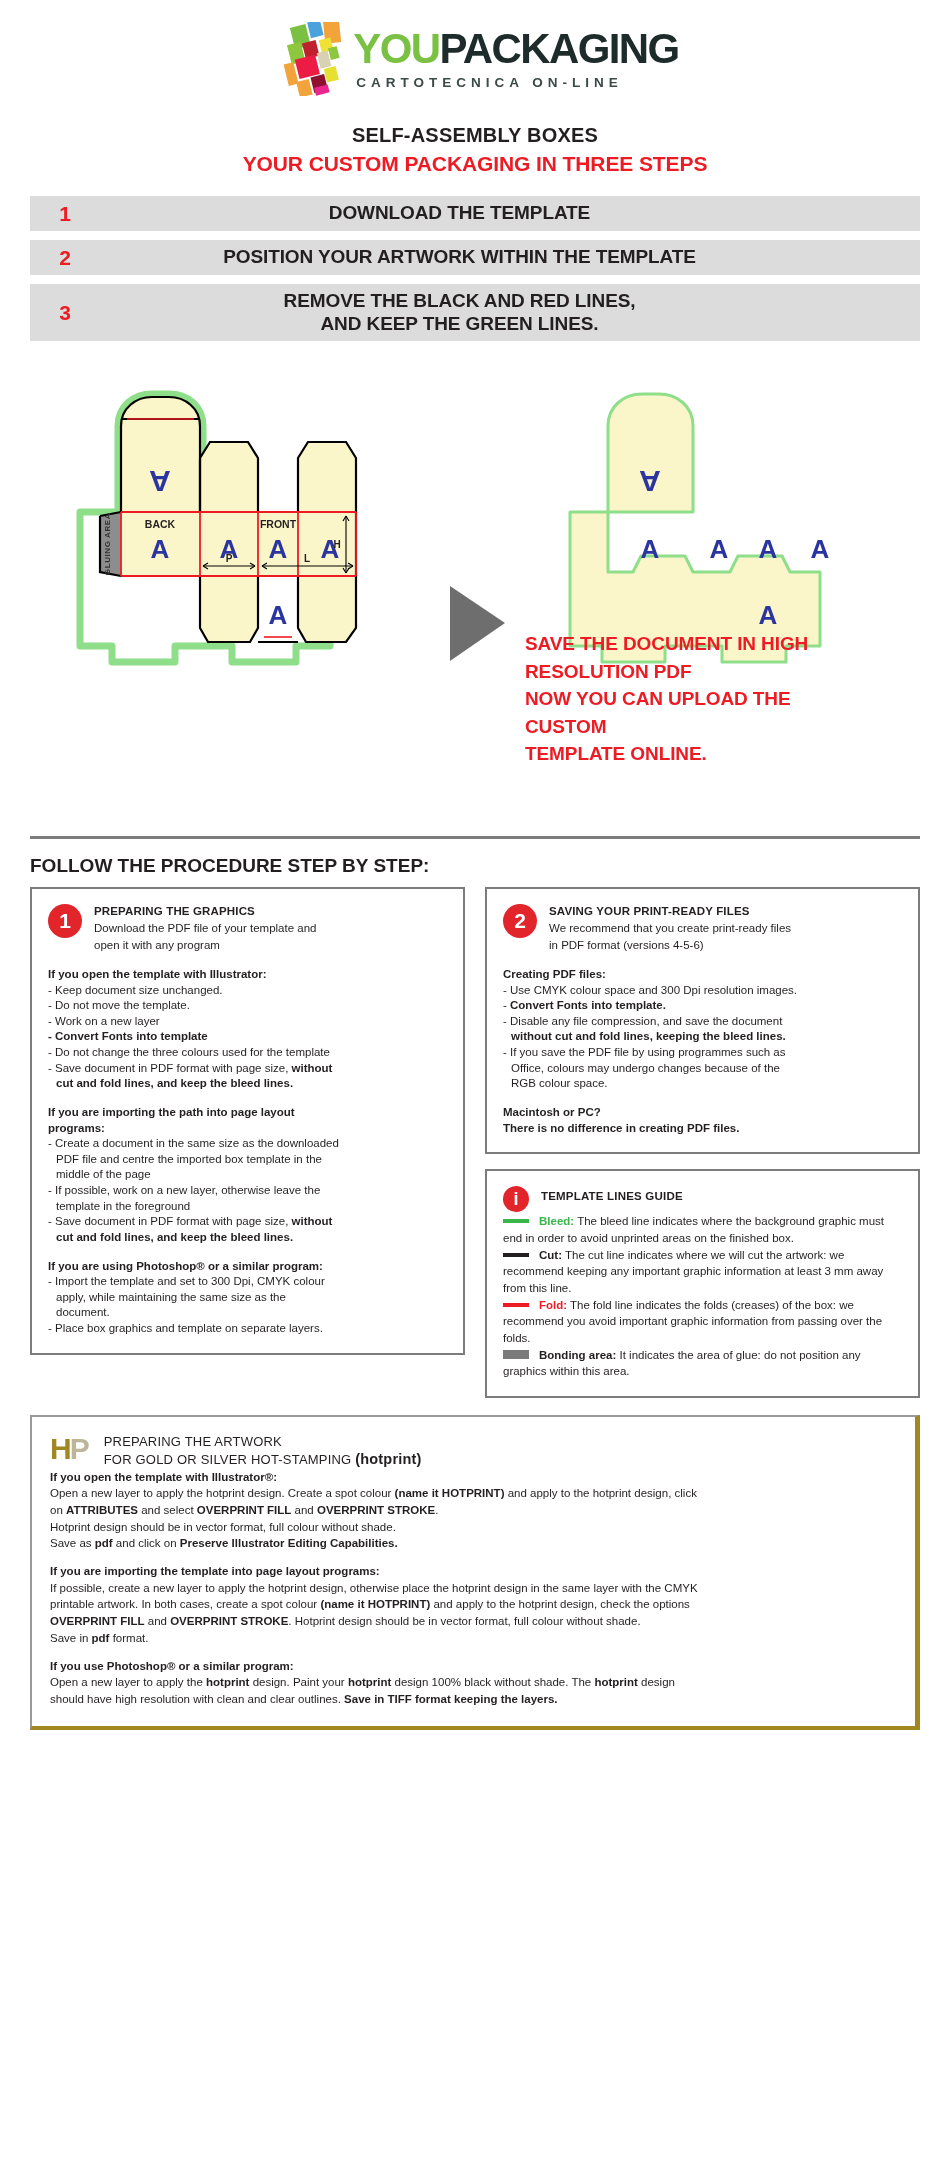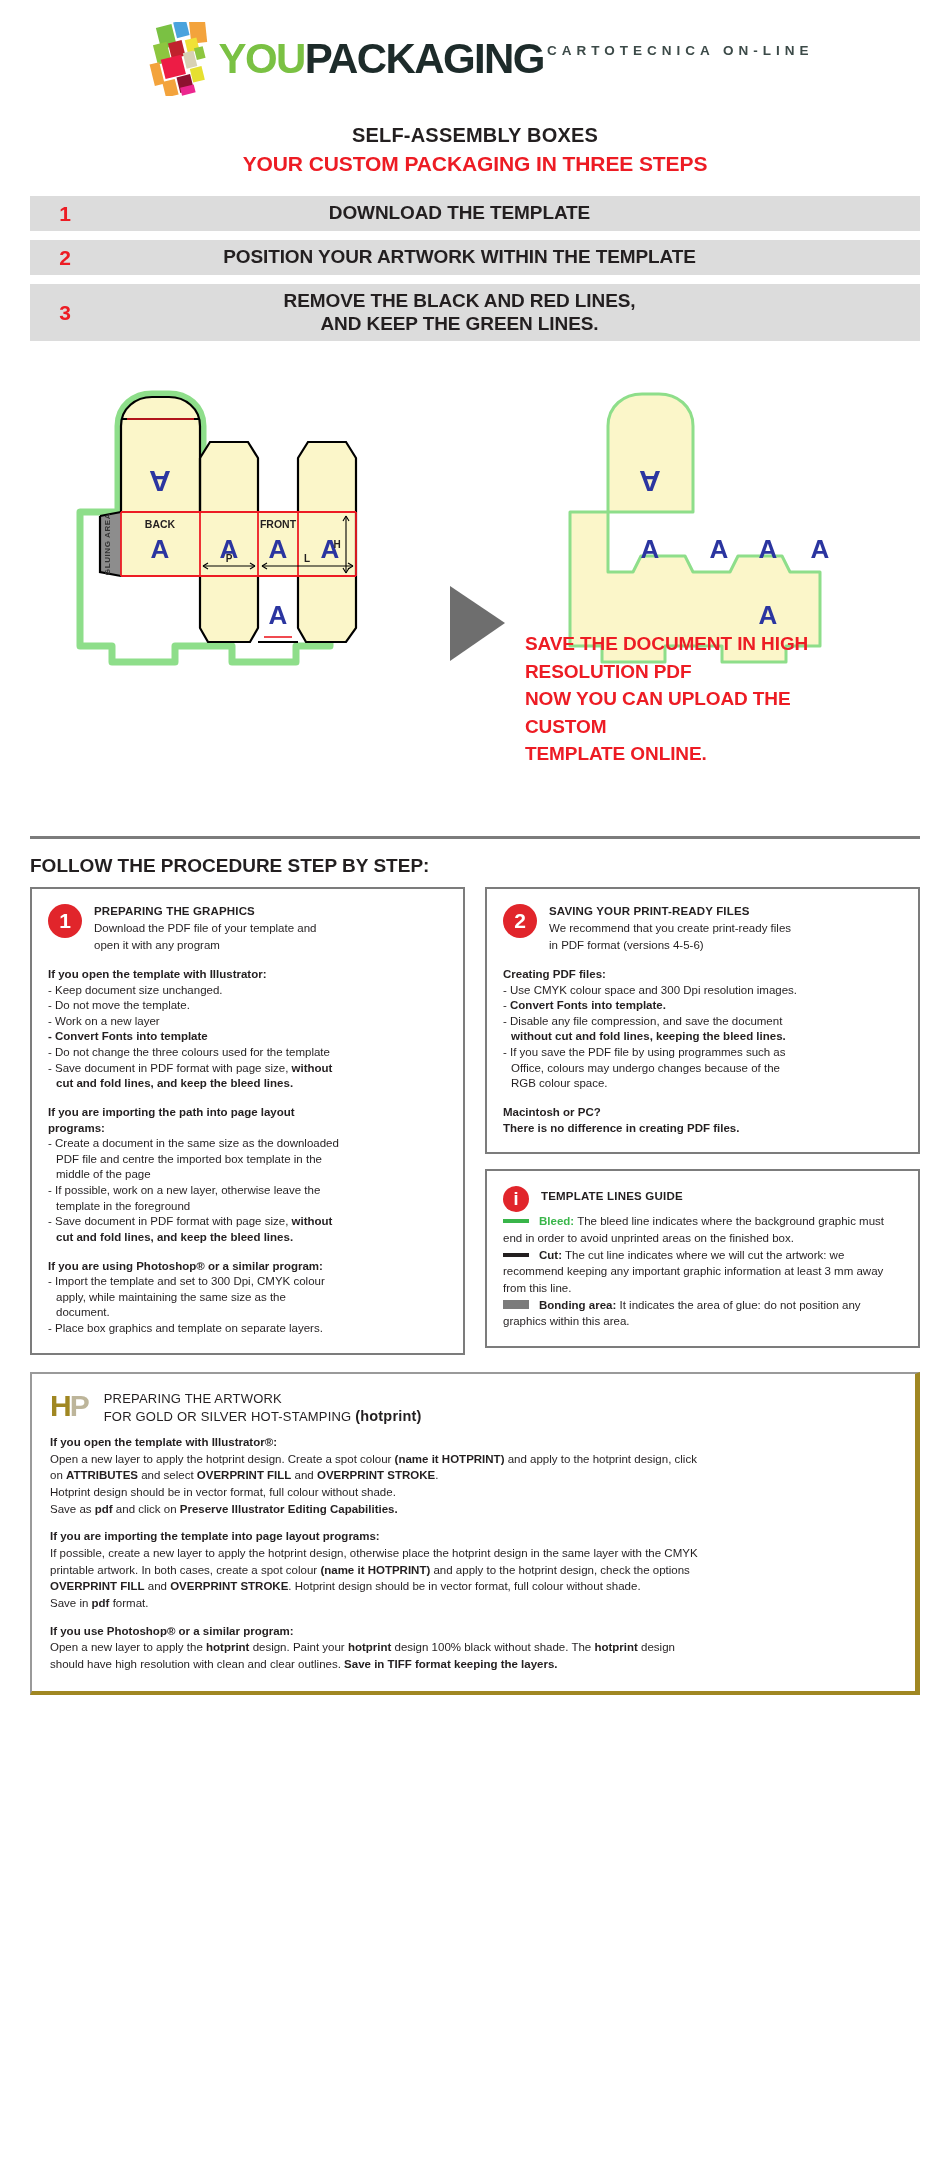--- a/index.html
+++ b/index.html
@@ -10,21 +10,21 @@
     font-family: "Liberation Sans", sans-serif;
     color: #231f20;
     -webkit-font-smoothing: antialiased;
   }
   .page { width:950px; min-height:2172px; position:relative; padding:0; }
 
   
   .logo-wrap { display:flex; justify-content:center; align-items:center; padding-top:22px; }
   .logo { display:flex; align-items:center; gap:4px; }
   .logo-mark { width:78px; height:74px; position:relative; flex:none; }
-  .logo-text { display:flex; flex-direction:row; justify-content:center; line-height:1; }
+  .logo-text { display:flex; flex-direction:column; justify-content:center; line-height:1; }
   .logo-main { font-size:42px; font-weight:bold; letter-spacing:-1.6px; white-space:nowrap; }
   .logo-you { color:#7ac143; }
   .logo-pack { color:#1d2b2a; }
   .logo-sub { font-size:13.5px; letter-spacing:5.0px; color:#3c4a48; font-weight:600;
               margin-top:6px; margin-left:3px; white-space:nowrap; }
 
   
   .title-block { text-align:center; margin-top:28px; }
   .title-1 { font-size:20px; font-weight:bold; letter-spacing:.2px; color:#231f20; }
   .title-2 { font-size:21px; font-weight:bold; color:#ed1c24; margin-top:5px; letter-spacing:-.1px; }
@@ -92,21 +92,21 @@
 
   
   .hp-wrap { margin:17px 30px 0 30px; border:2px solid #9a9a9a; border-right:5px solid #a08722;
              border-bottom:4px solid #a08722; padding:16px 18px 18px 18px; }
   .hp-head { display:flex; align-items:flex-start; gap:16px; }
   .hp-logo { font-size:30px; font-weight:bold; color:#a08722; line-height:.95; letter-spacing:-2px;
              flex:none; margin-top:2px; }
   .hp-logo .p { color:#bdb59a; }
   .hp-head-text { font-size:13px; line-height:1.32; letter-spacing:.2px; }
   .hp-head-text .big { font-size:14.5px; font-weight:bold; }
-  .hp-body { margin-top:8px; font-size:11.5px; line-height:1.45; }
+  .hp-body { margin-top:0; font-size:11.5px; line-height:1.45; }
   .hp-body p { margin:0; }
   .hp-body .h { font-weight:bold; }
   .hp-gap { height:11px; }
 </style>
 </head>
 <body>
 
 <div class="page">
 
   <div class="logo-wrap">
@@ -359,20 +359,23 @@
           </div>
         </div>
 
         <div class="guide-item">
           <span class="swatch" style="background:#39b54a"></span><b class="g-bleed">Bleed:</b><span> The bleed line indicates where the background graphic must end in order to avoid unprinted areas on the finished box.</span>
         </div>
         <div class="guide-item">
           <span class="swatch" style="background:#231f20"></span><b class="g-cut">Cut:</b><span> The cut line indicates where we will cut the artwork: we recommend keeping any important graphic information at least 3 mm away from this line.</span>
         </div>
         <div class="guide-item">
+          <span class="swatch" style="background:#ed1c24"></span><b class="g-fold">Fold:</b><span> The fold line indicates the folds (creases) of the box: we recommend you avoid important graphic information from passing over the folds.</span>
+        </div>
+        <div class="guide-item">
           <span class="swatch thick" style="background:#7b7b7b"></span><b class="g-bond">Bonding area:</b><span> It indicates the area of glue: do not position any graphics within this area.</span>
         </div>
       </div>
 
     </div>
   </div>
 
   <div class="hp-wrap">
     <div class="hp-head">
       <div class="hp-logo"><span>H</span><span class="p">P</span></div>

